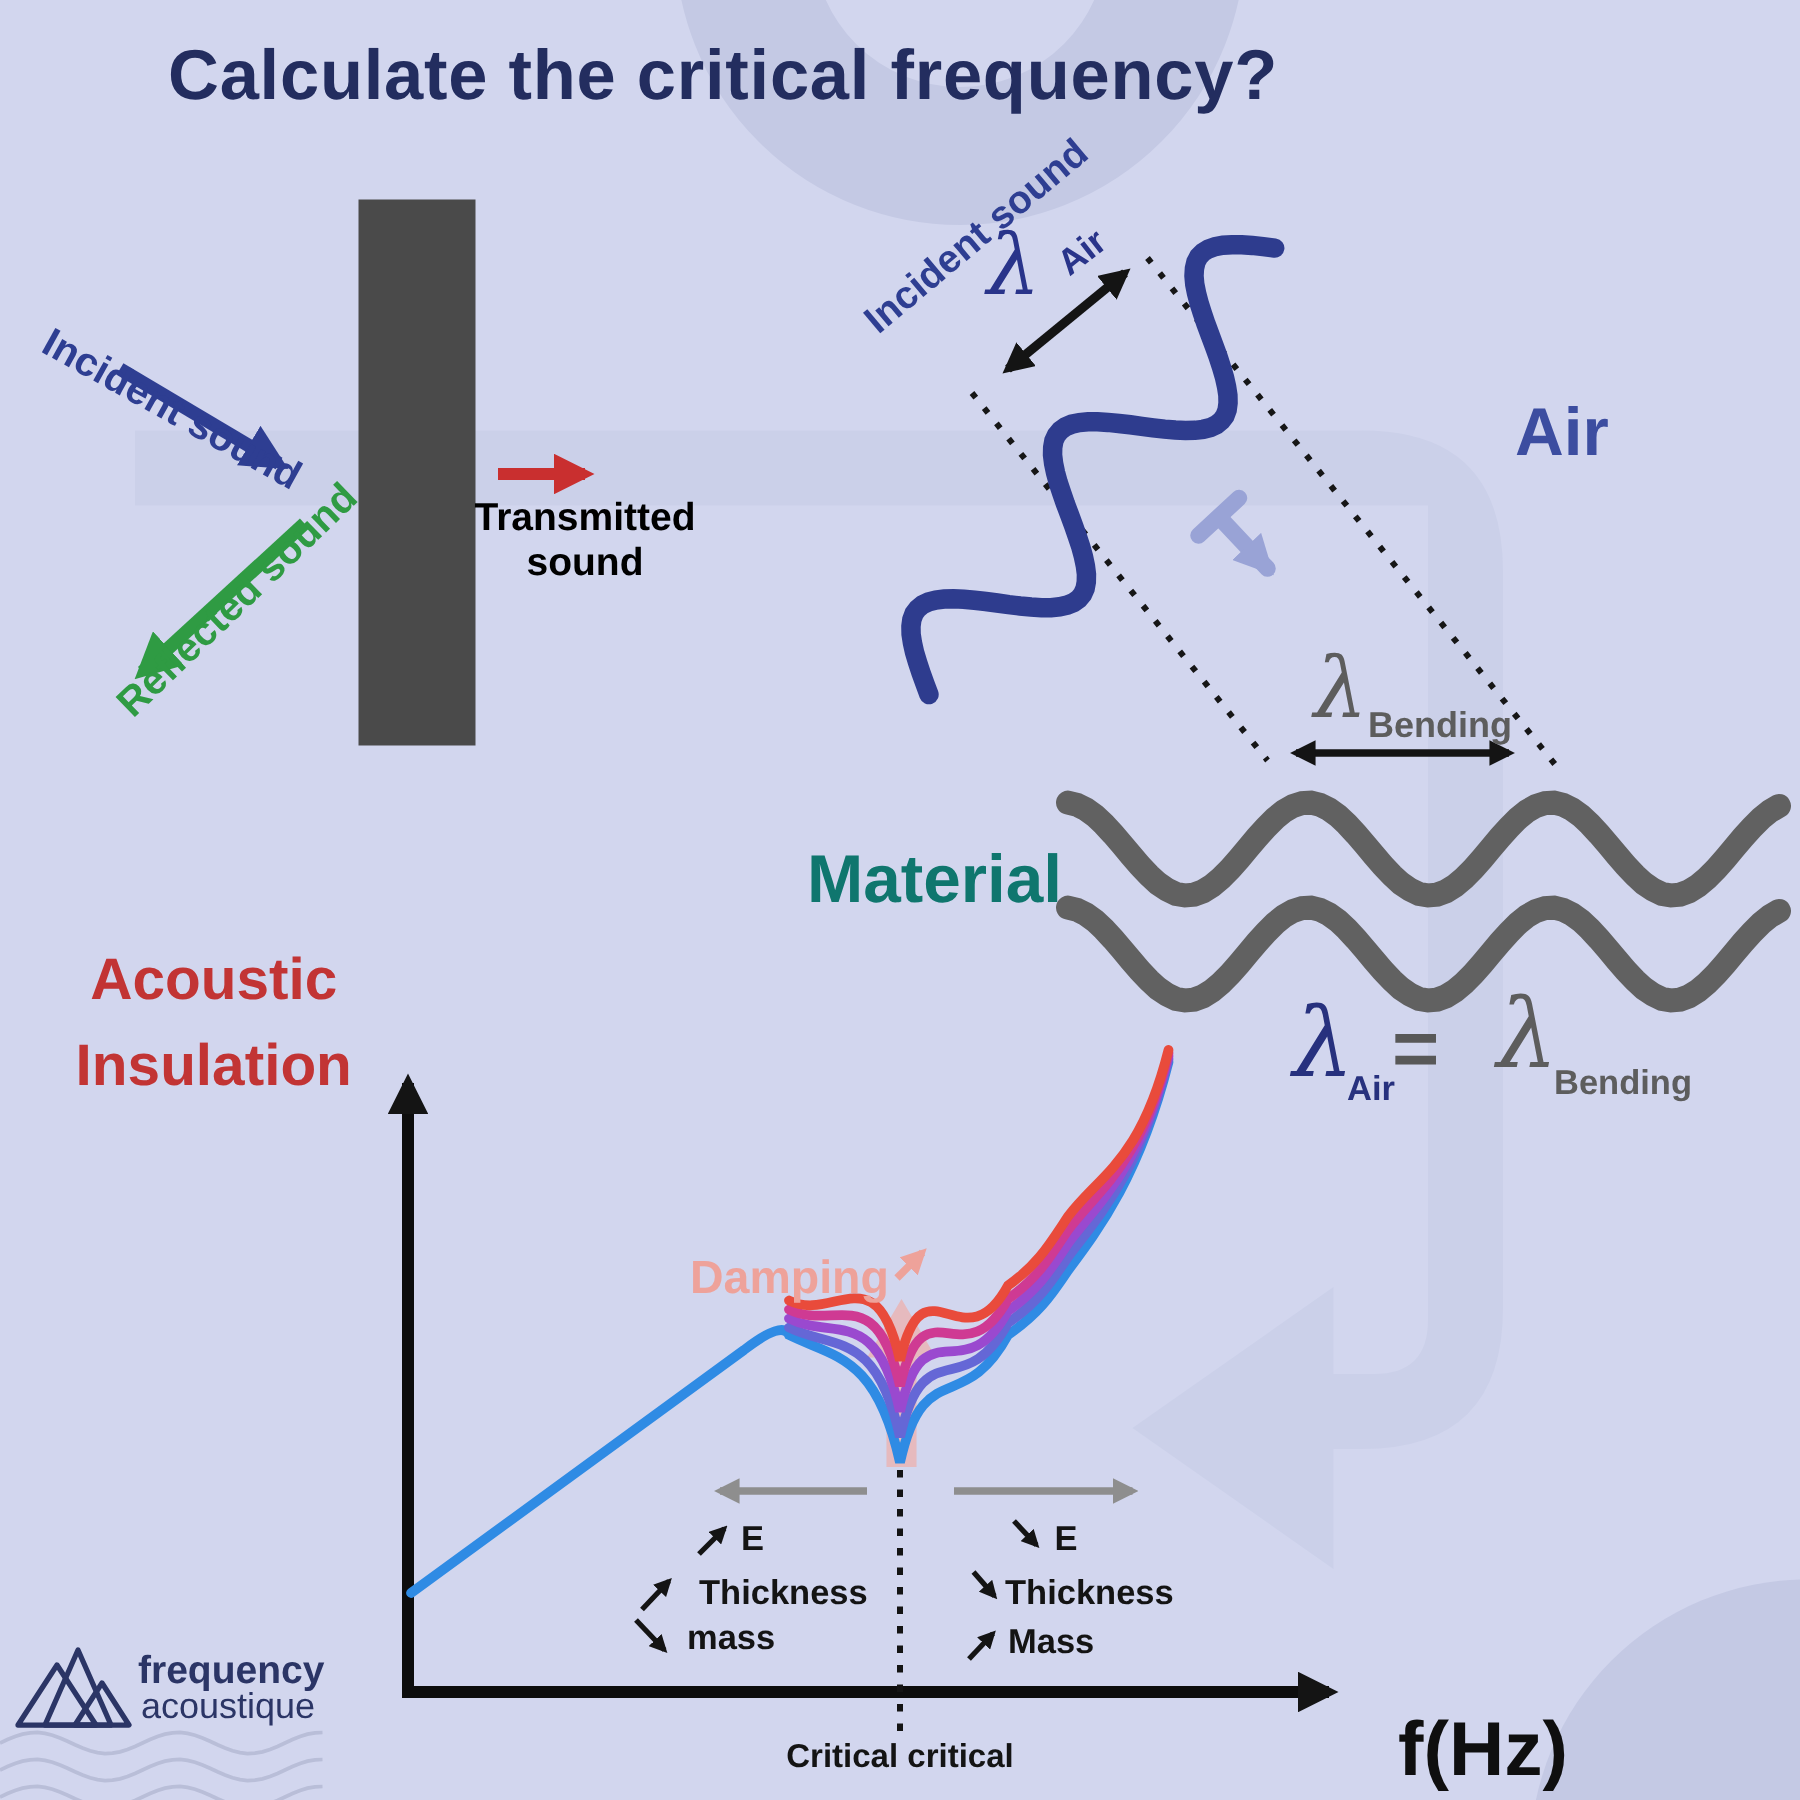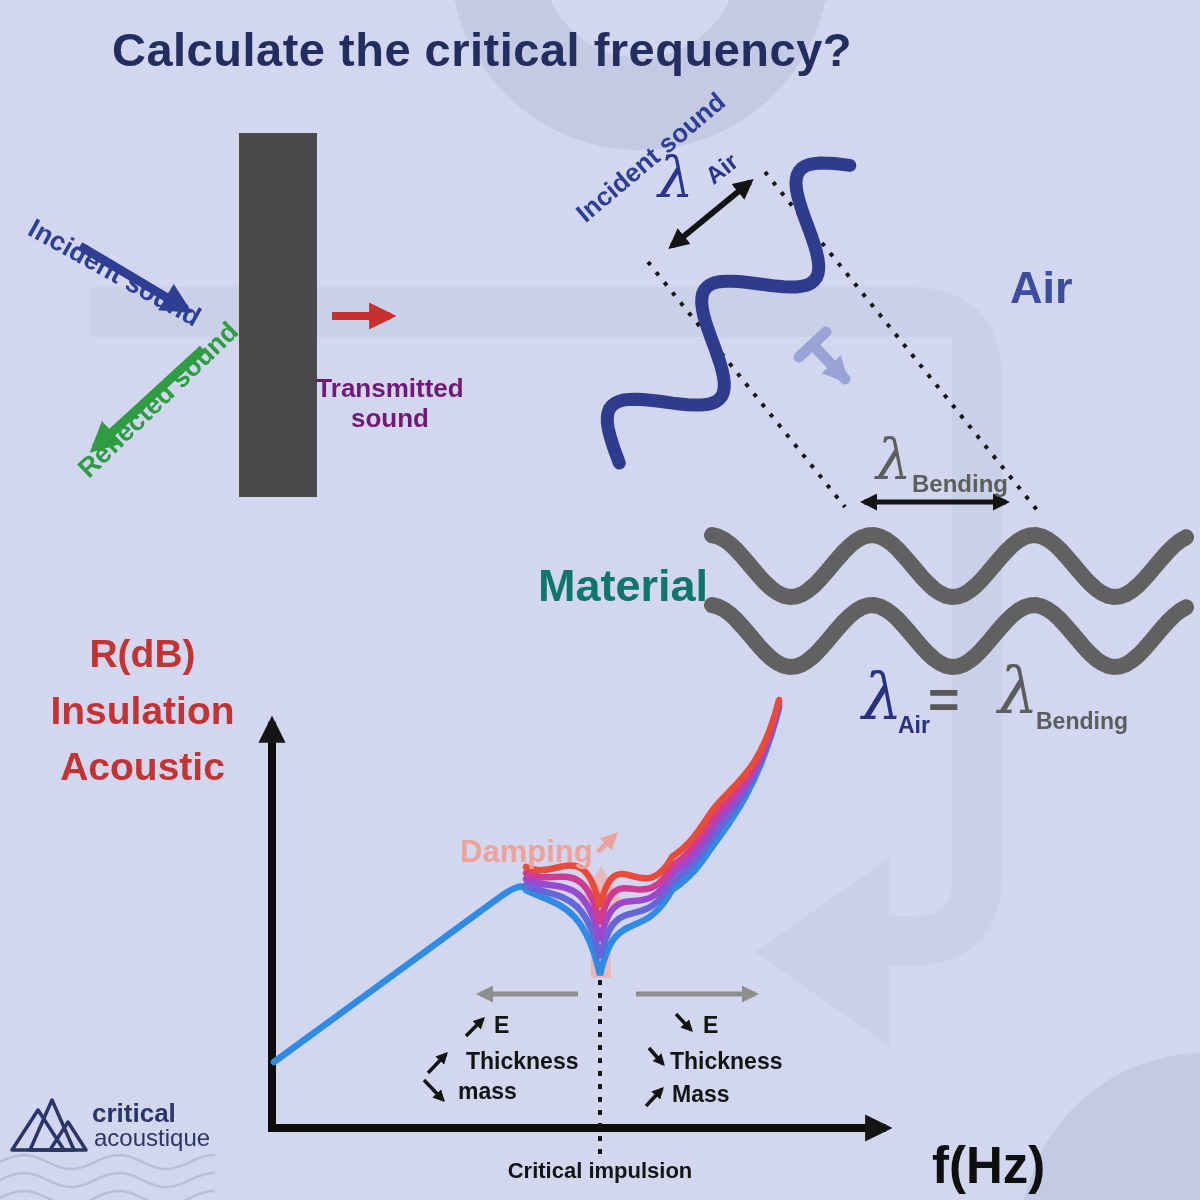--- a/index.html
+++ b/index.html
@@ -12,21 +12,21 @@
   }
   #gfx{position:absolute;left:0;top:0;}
   .lbl{position:absolute;font-family:"Liberation Sans",sans-serif;white-space:nowrap;}
   .title{
     left:0;top:22px;width:964px;text-align:center;
     font-size:47px;font-weight:800;letter-spacing:.5px;color:#232d5f;
   }
   .rot{transform-origin:0 0;}
   .navy{color:#2e3e92;}
   .green{color:#2f9b43;}
-  .redtxt{color:#701a75;margin-top:44px;}
+  .redtxt{color:#000000;}
   .lam{font-family:"DejaVu Serif",serif;font-style:italic;font-weight:400;line-height:1;}
   .sub{font-weight:700;}
   .graytxt{color:#5d5d5d;}
   .blk{color:#141414;}
   .anno{font-size:23px;font-weight:700;color:#141414;}
   .center{text-align:center;}
 </style>
 </head>
 <body>
 
@@ -130,31 +130,30 @@
   <div class="lbl sub graytxt" style="left:912px;top:470px;font-size:24px;">Bending</div>
   <div class="lbl blk" style="left:538px;top:560px;font-size:45px;font-weight:600;color:#0f766e;">Material</div>
 
   <div class="lbl lam" style="left:862px;top:664px;font-size:64px;color:#27317e;">λ</div>
   <div class="lbl sub" style="left:898px;top:712px;font-size:23px;color:#27317e;">Air</div>
   <div class="lbl graytxt" style="left:928px;top:668px;font-size:54px;font-weight:900;color:#585858;">=</div>
   <div class="lbl lam graytxt" style="left:998px;top:658px;font-size:64px;">λ</div>
   <div class="lbl sub graytxt" style="left:1036px;top:708px;font-size:23px;">Bending</div>
 
   <div class="lbl center" style="left:25px;top:626px;width:235px;font-size:39px;font-weight:700;line-height:1.45;color:#c23434;">
-    <div>R(dB)</div>
+    <div>Acoustic</div>
     <div>Insulation</div>
-    <div>Acoustic</div>
   </div>
   <div class="lbl" style="left:436px;top:834px;font-size:31px;font-weight:700;color:#eea29a;margin-left:24px;">Damping</div>
 
   <div class="lbl anno" style="left:494px;top:1012px;">E</div>
   <div class="lbl anno" style="left:466px;top:1048px;">Thickness</div>
   <div class="lbl anno" style="left:458px;top:1078px;">mass</div>
   <div class="lbl anno" style="left:703px;top:1012px;">E</div>
   <div class="lbl anno" style="left:670px;top:1048px;">Thickness</div>
   <div class="lbl anno" style="left:672px;top:1081px;">Mass</div>
 
-  <div class="lbl center blk" style="left:460px;top:1158px;width:280px;font-size:22px;font-weight:700;">Critical impulsion</div>
+  <div class="lbl center blk" style="left:460px;top:1158px;width:280px;font-size:22px;font-weight:700;">Critical critical</div>
   <div class="lbl" style="left:932px;top:1136px;font-size:51px;font-weight:600;color:#0f0f0f;">f(Hz)</div>
 
-  <div class="lbl" style="left:92px;top:1098px;font-size:26px;font-weight:700;color:#2b3566;">critical</div>
+  <div class="lbl" style="left:92px;top:1098px;font-size:26px;font-weight:700;color:#2b3566;">frequency</div>
   <div class="lbl" style="left:94px;top:1124px;font-size:24px;font-weight:500;color:#2b3566;">acoustique</div>
 </div>
 
 </body></html>

